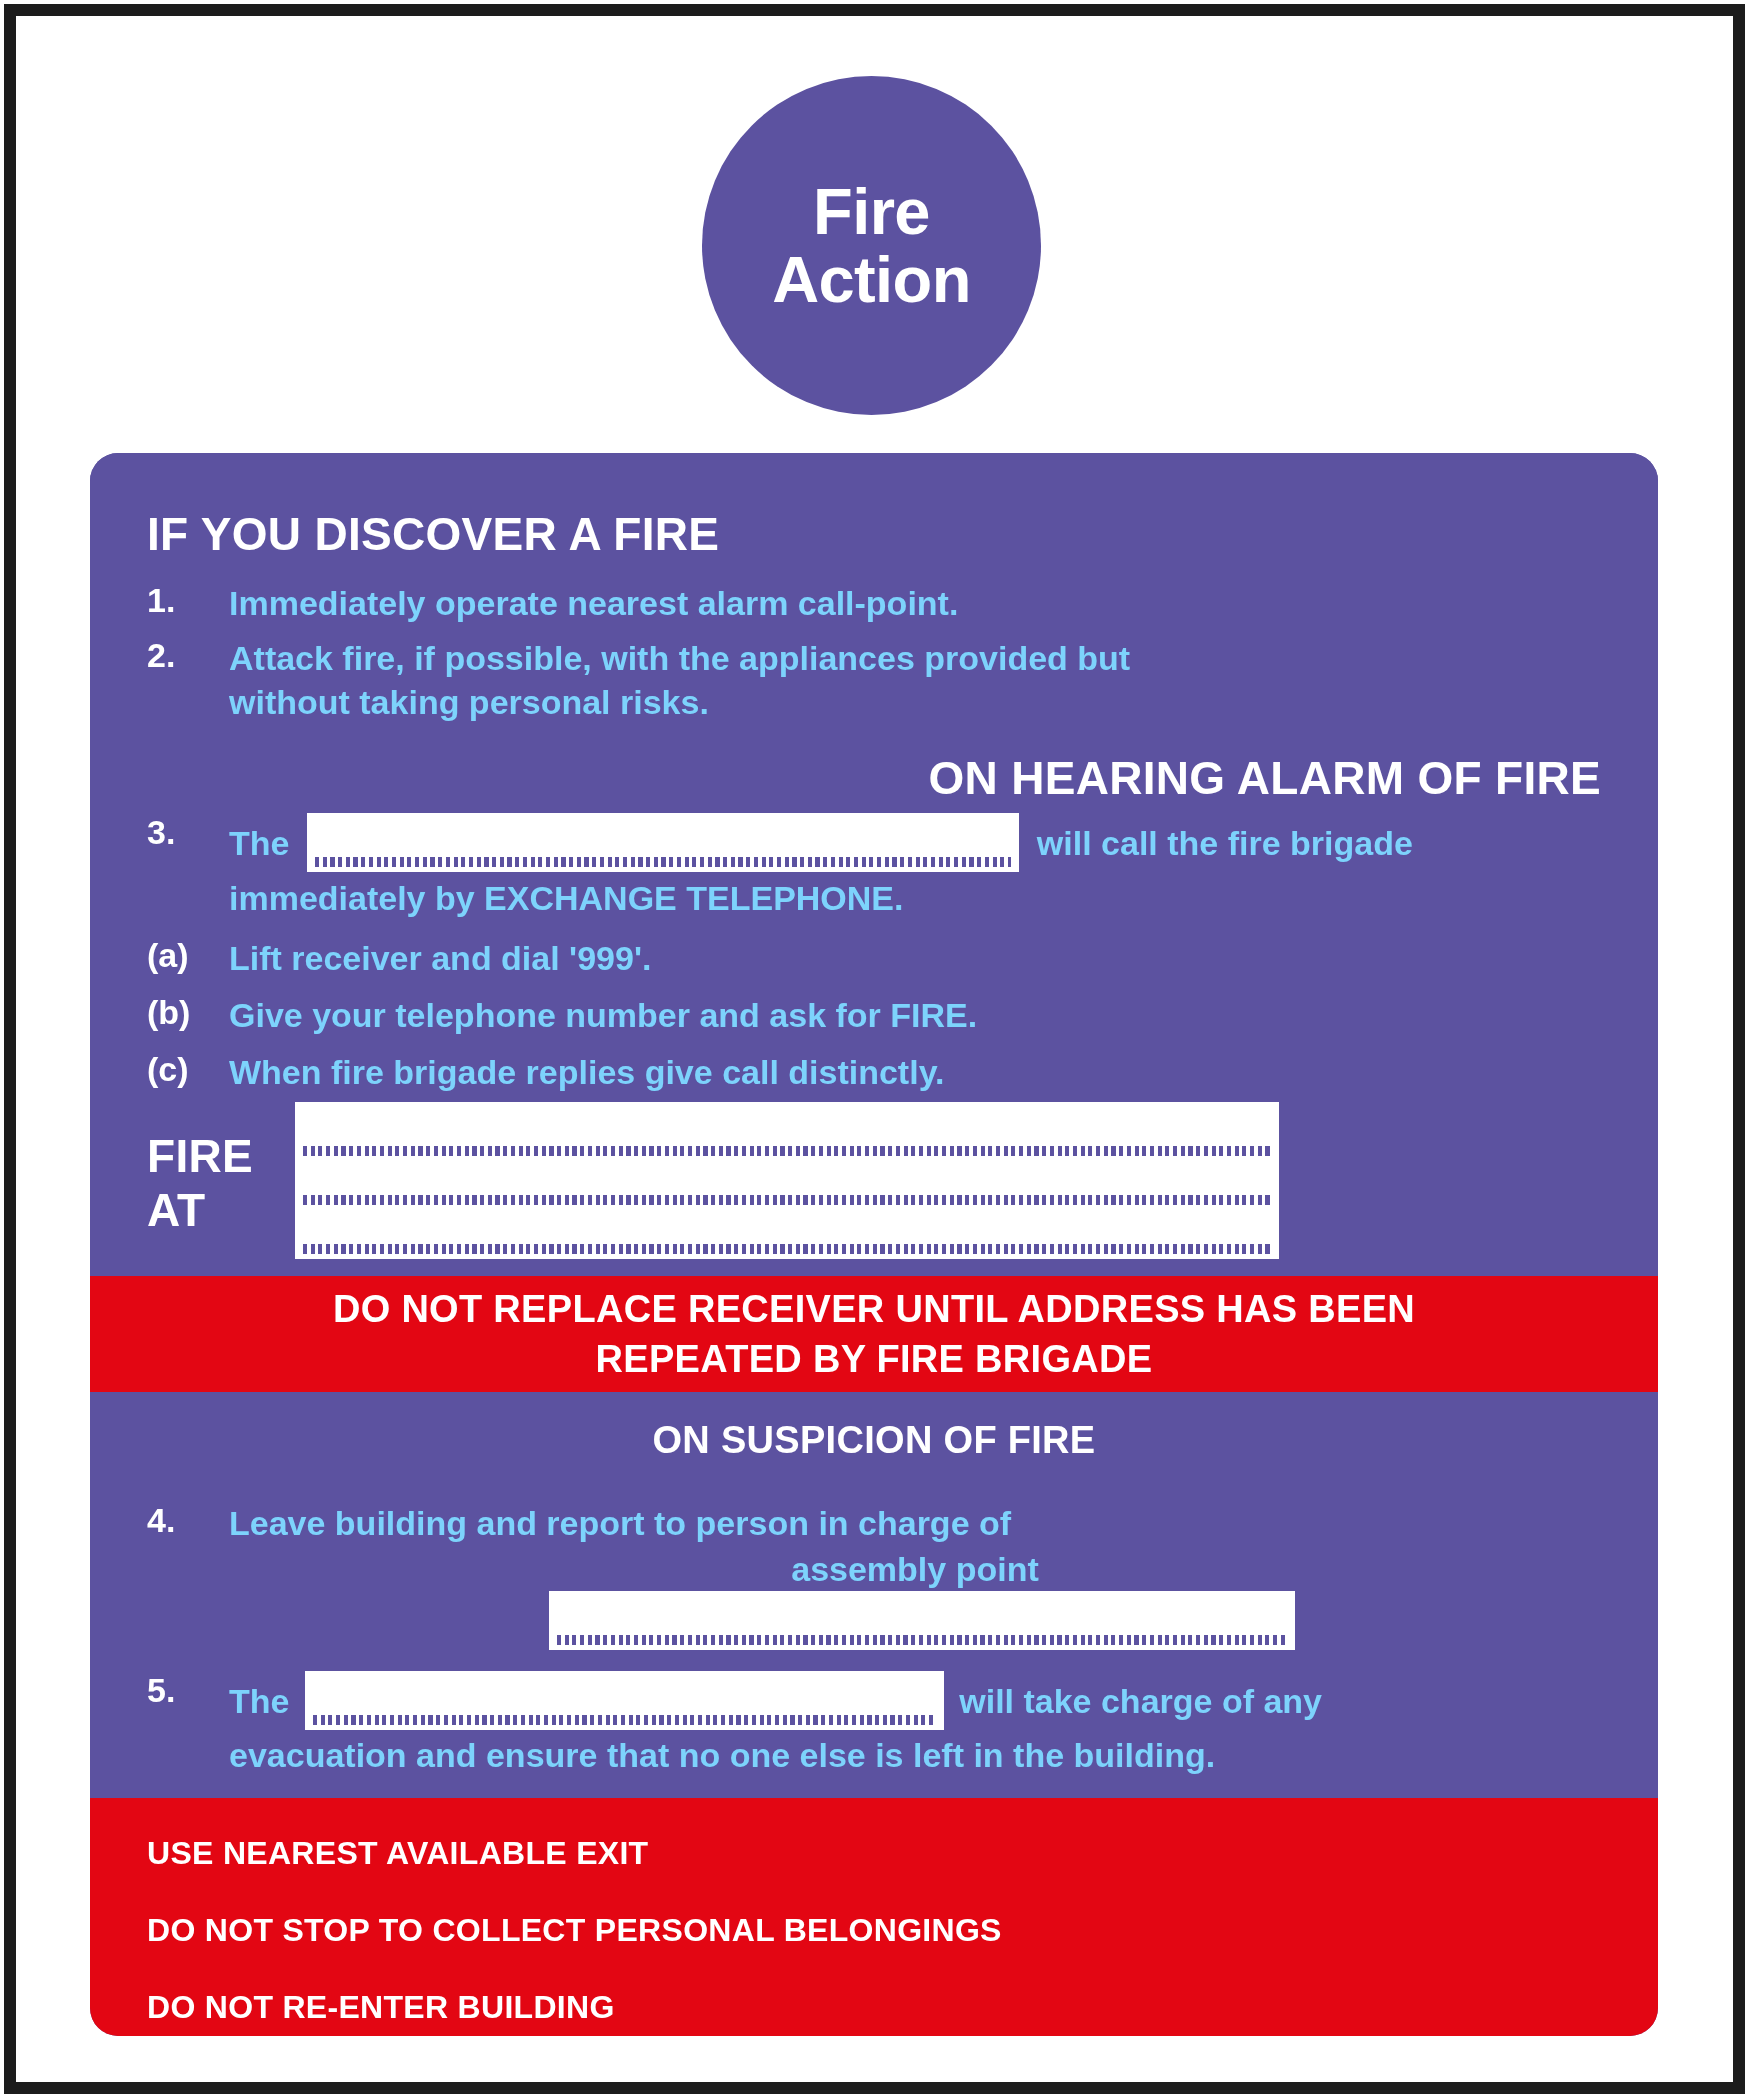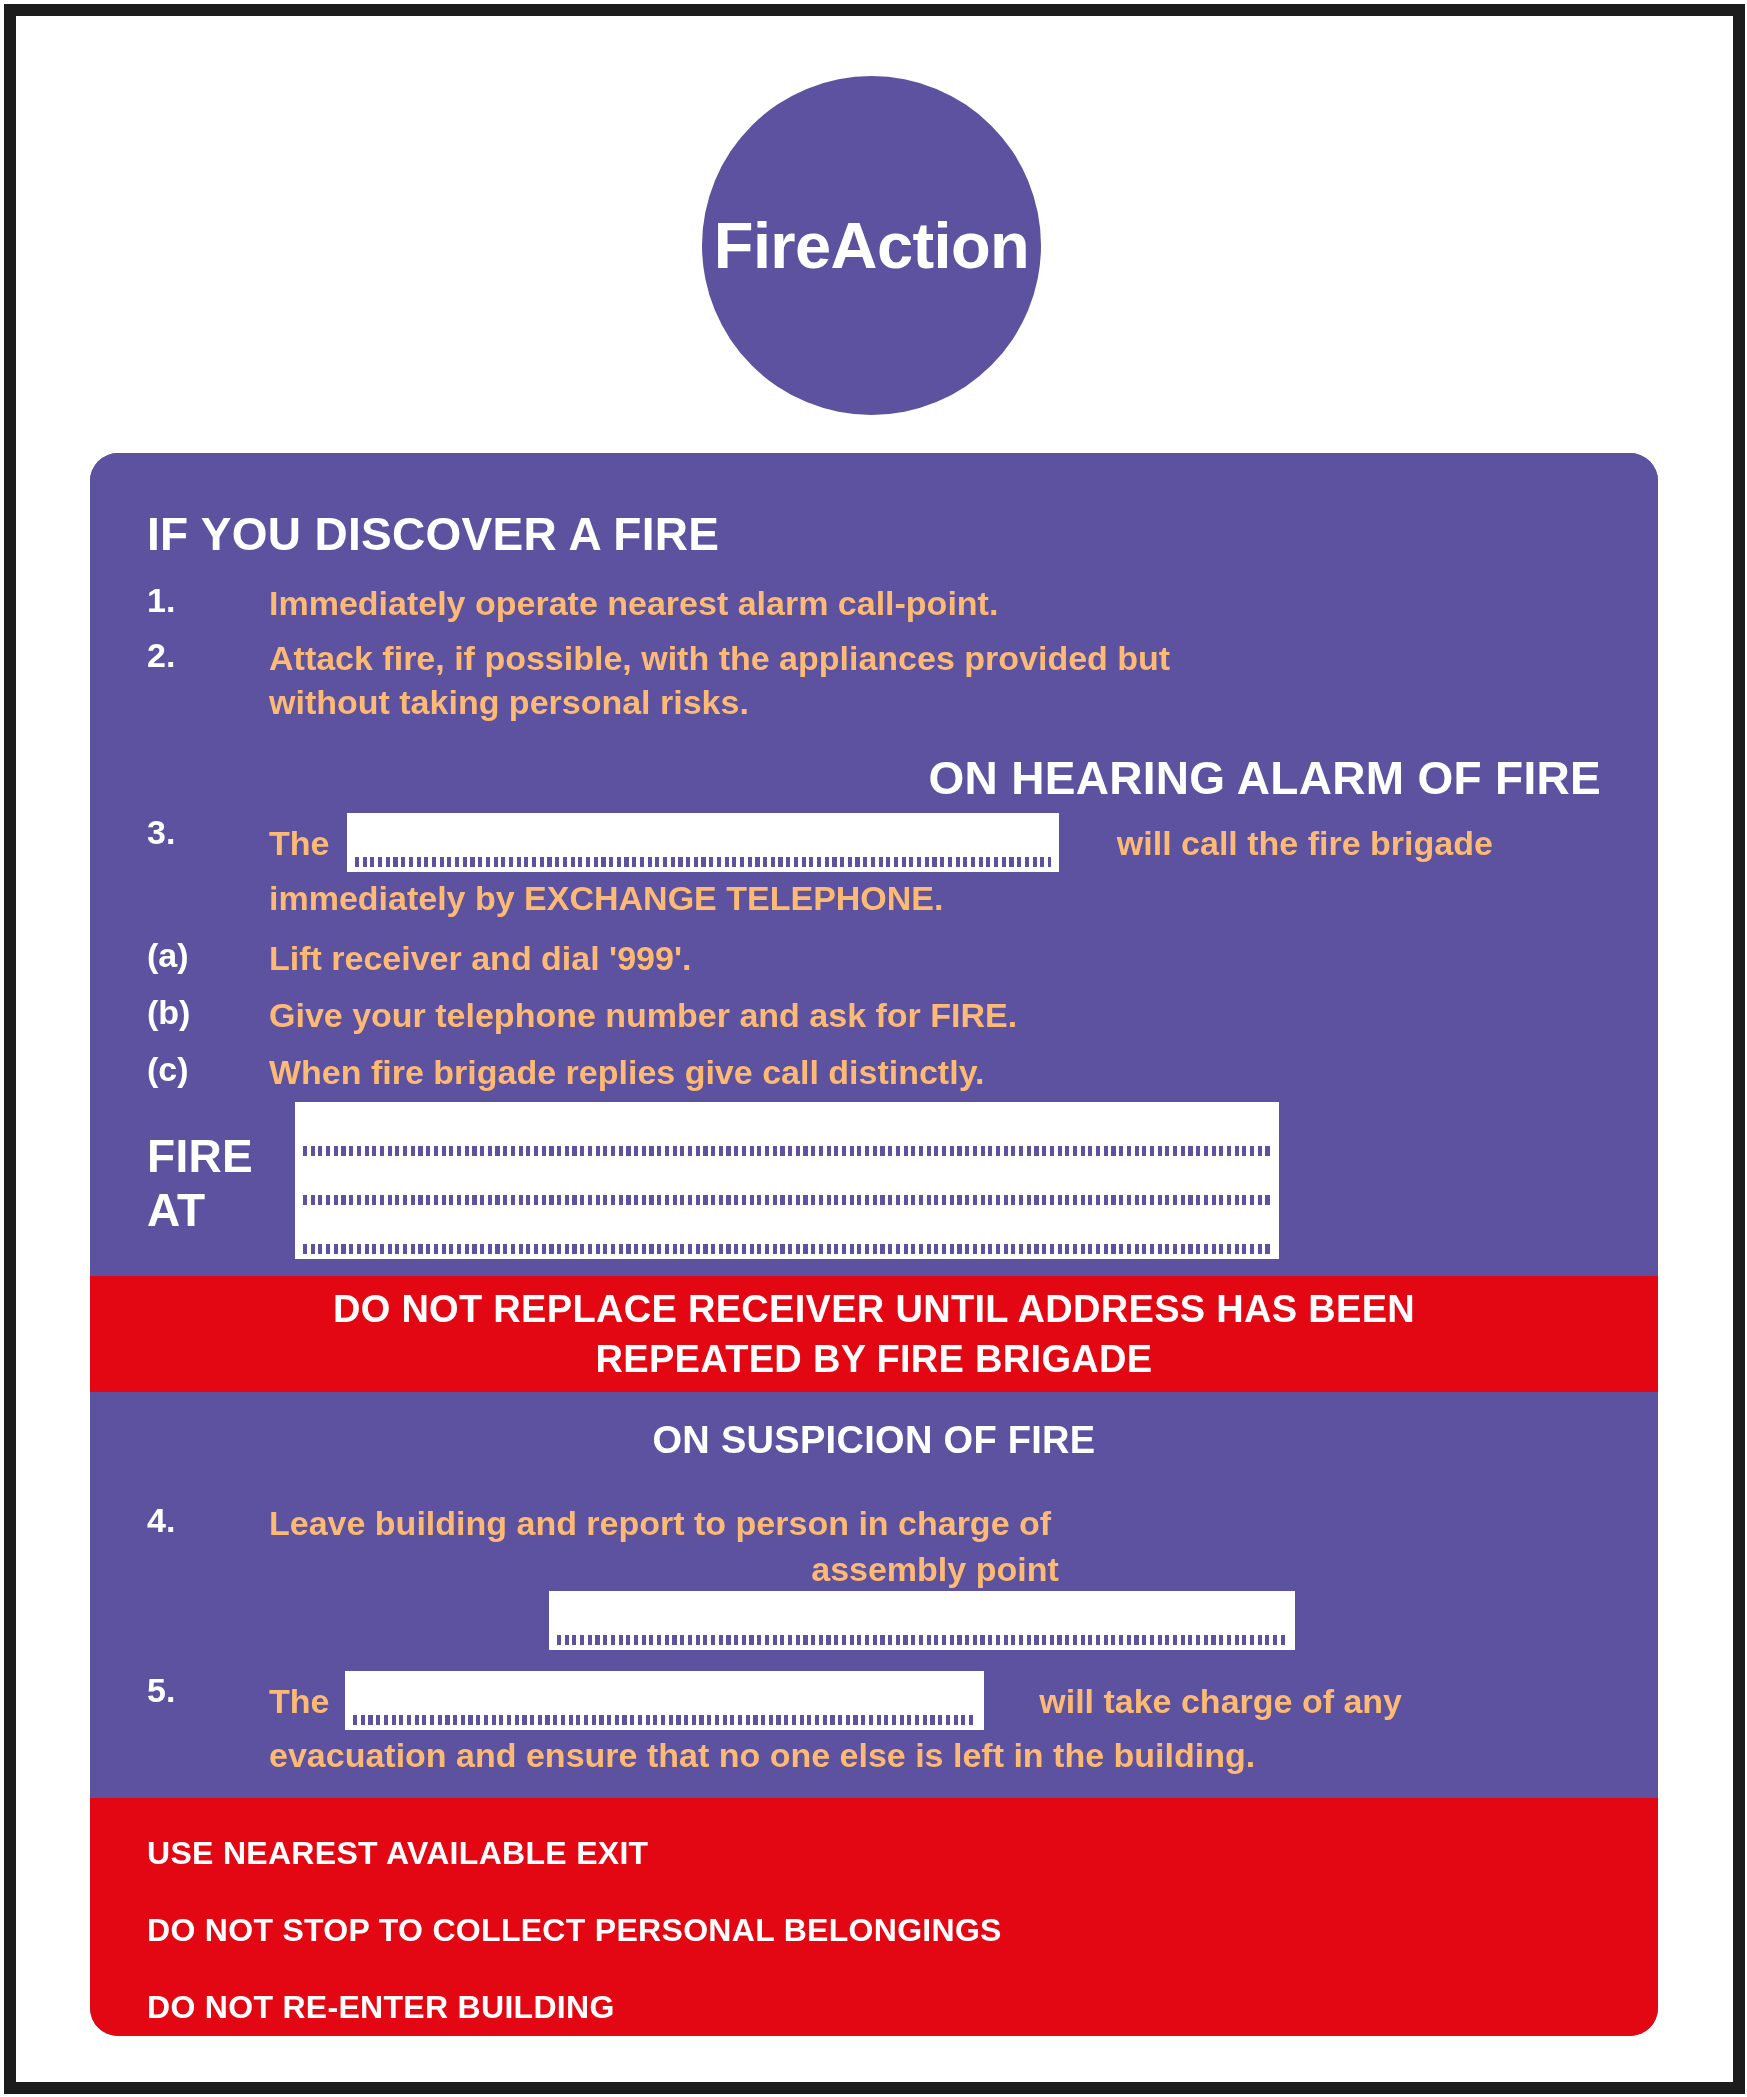--- a/index.html
+++ b/index.html
@@ -32,21 +32,21 @@
   
   #badge {
     position: absolute;
     left: 702px;
     top: 76px;
     width: 339px;
     height: 339px;
     border-radius: 50%;
     background: #5c52a0;
     display: flex;
-    flex-direction: row;
+    flex-direction: column;
     align-items: center;
     justify-content: center;
     line-height: 1.04;
   }
   .badge-line {
     color: #ffffff;
     font-size: 65px;
     font-weight: bold;
     letter-spacing: -0.6px;
     text-align: center;
@@ -68,25 +68,24 @@
   .red-zone    { background: #e30613; width: 100%; }
 
   
   .heading {
     color: #ffffff;
     font-size: 46px;
     font-weight: bold;
     letter-spacing: 0.3px;
   }
   .body-text {
-    color: #fdba74;
+    color: #7dd3fc;
     font-size: 34px;
     font-weight: bold;
     line-height: 1.30;
-    margin-left: 40px;
   }
   .band-text {
     color: #ffffff;
     font-size: 38px;
     font-weight: bold;
     text-align: center;
     line-height: 1.32;
     letter-spacing: 0.3px;
   }
   .footer-text {

